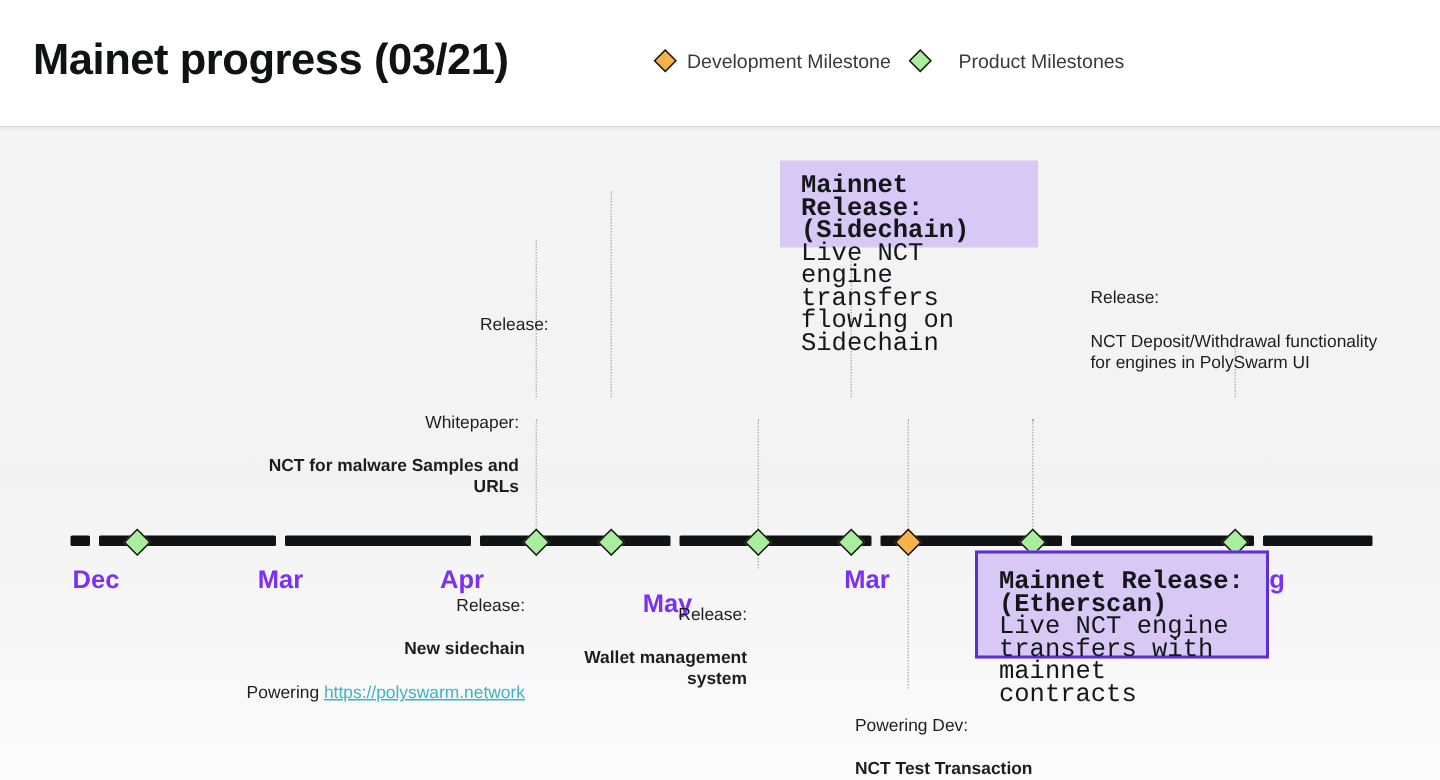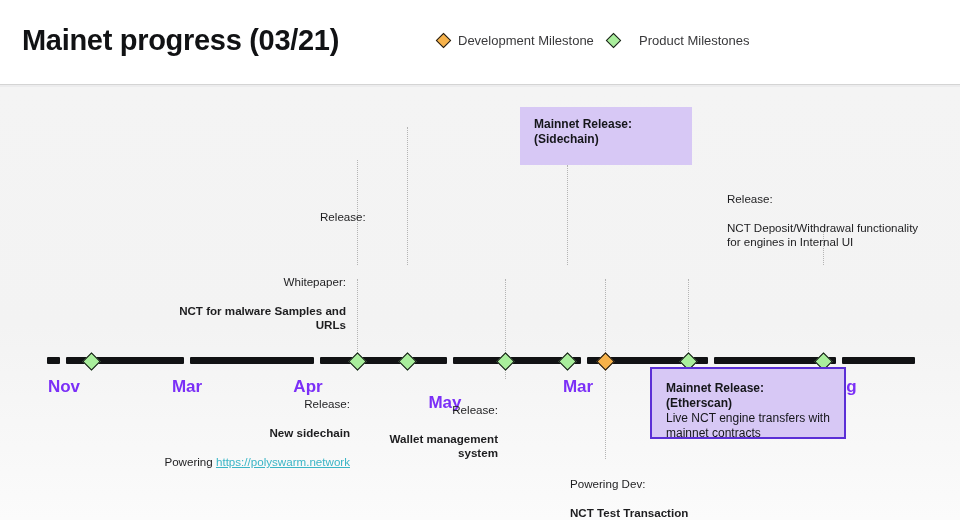--- a/index.html
+++ b/index.html
@@ -48,22 +48,22 @@
 
   
   .anno{position:absolute;font-size:11.6px;line-height:14.6px;color:#1d1d1f;white-space:pre-line;}
   .anno .b{font-weight:bold;}
   .anno.right{text-align:right;}
   .anno.left{text-align:left;}
 
   .lnk{color:#3ab5c6;text-decoration:underline;}
 
   
-  .box{position:absolute;background:#d7c8f5;font-size:12px;line-height:15px;color:#15161a;
-    box-sizing:border-box;}
+  .box{position:absolute;background:#d7c8f5;font-size:17px;line-height:15px;color:#15161a;
+    box-sizing:border-box;font-family:Liberation Mono, monospace;}
   .box.plain{padding:10px 12px 11px 14px;}
   .box.outlined{border:2.5px solid #5b2fd6;padding:12px 12px 12px 14px;}
   .box .b{font-weight:bold;}
 </style>
 </head>
 <body>
 
 <div id="stage">
 
   <div class="header">
@@ -100,26 +100,28 @@
     </div>
 
     <div class="anno right" style="left:150px;top:173px;width:196px;">
       <span>Whitepaper:</span><br>
       <span class="b">NCT for malware Samples and URLs</span>
     </div>
 
     <div class="anno left" style="left:727px;top:90px;">
       <span>Release:</span><br>
       <span>NCT Deposit/Withdrawal functionality
-for engines in Internal UI</span>
+for engines in PolySwarm UI</span>
     </div>
 
     <div class="box plain" style="left:520px;top:20px;width:172px;height:58px;">
       <span class="b">Mainnet Release:</span><br>
       <span class="b">(Sidechain)</span><br>
+      <span>Live NCT engine transfers
+flowing on Sidechain</span>
     </div>
 
     <div class="axis">
       <div class="seg" style="left:47px;width:13px;"></div>
       <div class="seg" style="left:66px;width:118px;"></div>
       <div class="seg" style="left:190px;width:124px;"></div>
       <div class="seg" style="left:320px;width:127px;"></div>
       <div class="seg" style="left:453px;width:128px;"></div>
       <div class="seg" style="left:587px;width:121px;"></div>
       <div class="seg" style="left:714px;width:122px;"></div>
@@ -128,21 +130,21 @@
       <div class="node prod" style="left:91px;"></div>
       <div class="node prod" style="left:357px;"></div>
       <div class="node prod" style="left:407px;"></div>
       <div class="node prod" style="left:505px;"></div>
       <div class="node prod" style="left:567px;"></div>
       <div class="node dev" style="left:605px;"></div>
       <div class="node prod" style="left:688px;"></div>
       <div class="node prod" style="left:823px;"></div>
     </div>
 
-    <div class="month" style="left:64px;">Nov</div>
+    <div class="month" style="left:64px;">Dec</div>
     <div class="month" style="left:187px;">Mar</div>
     <div class="month" style="left:308px;">Apr</div>
     <div class="month" style="left:445px;margin-top:16px;">May</div>
     <div class="month" style="left:578px;">Mar</div>
     <div class="month" style="left:703px;">Jul</div>
     <div class="month" style="left:840px;">Aug</div>
 
     <div class="anno right" style="left:150px;top:295px;width:200px;">
       <span>Release:</span><br>
       <span class="b">New sidechain</span><br>

